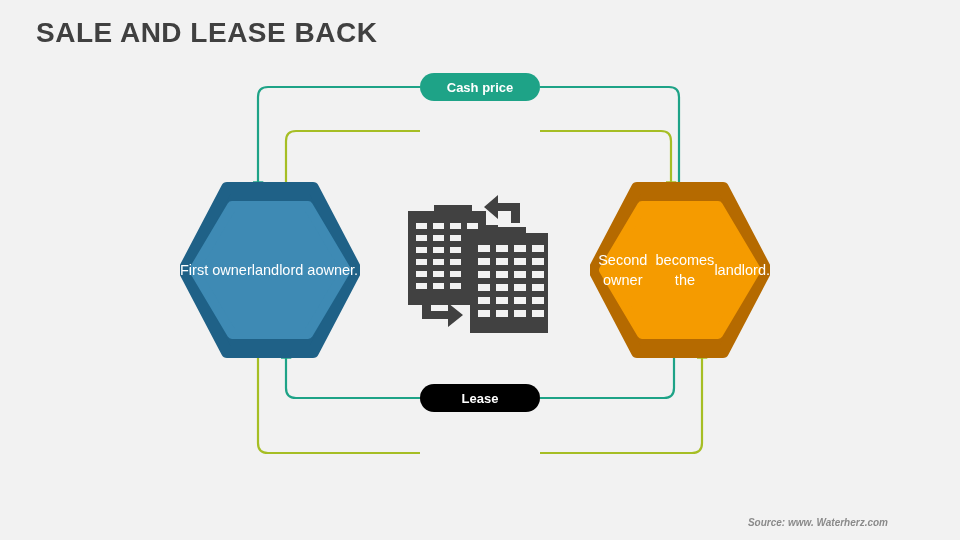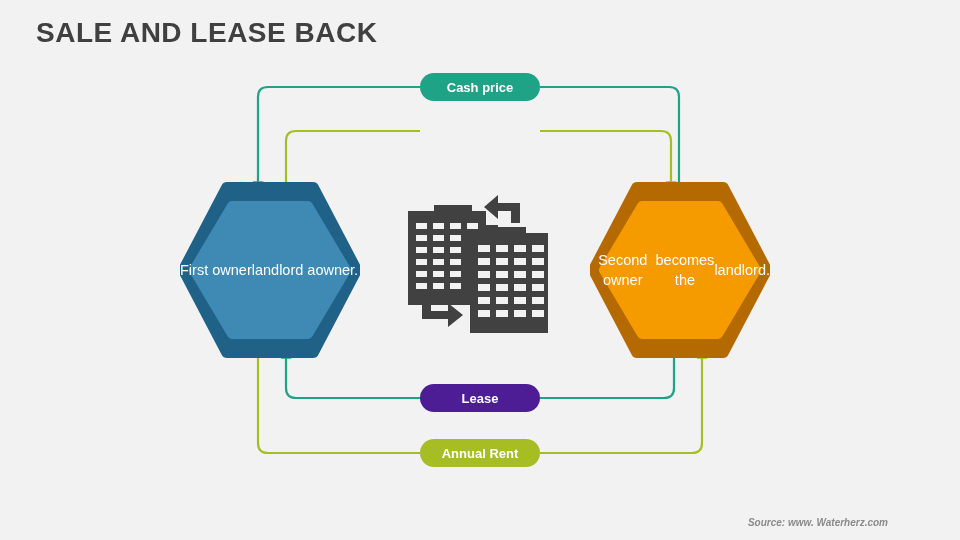--- a/index.html
+++ b/index.html
@@ -209,22 +209,19 @@
     </g>
 
     <g fill="#414141">
       <path d="M22 106 v20 h26 v8 l15 -12 l-15 -12 v8 H31 v-12 z"></path>
     </g>
   </svg>
 
   <div class="pill" id="pill-cash" style="background:#1ea387">
     <span>Cash price</span>
   </div>
-  <div class="pill" id="pill-lease" style="background:#4c1d95">
+  <div class="pill" id="pill-lease" style="background:#000000">
     <span>Lease</span>
   </div>
-  <div class="pill" id="pill-rent" style="background:#a6be24">
-    <span>Annual Rent</span>
-  </div>
 
   <div id="source">Source: www. Waterherz.com</div>
 
 </div>
 
 </body></html>

